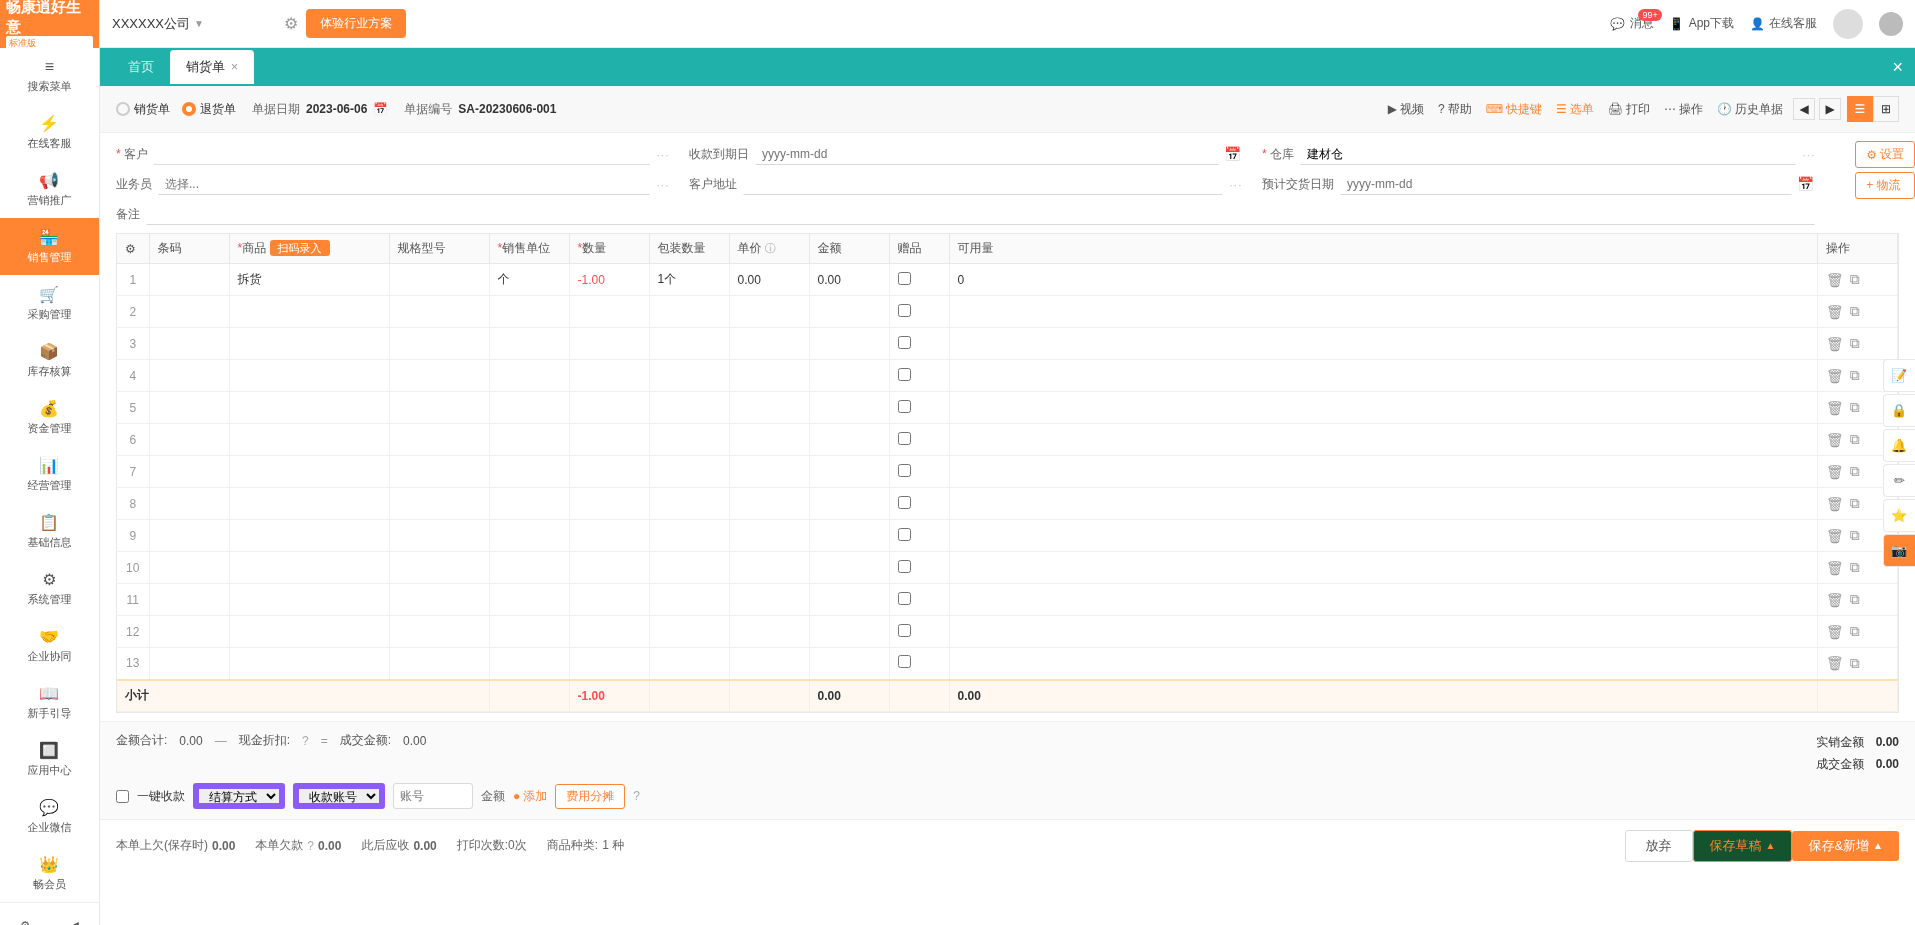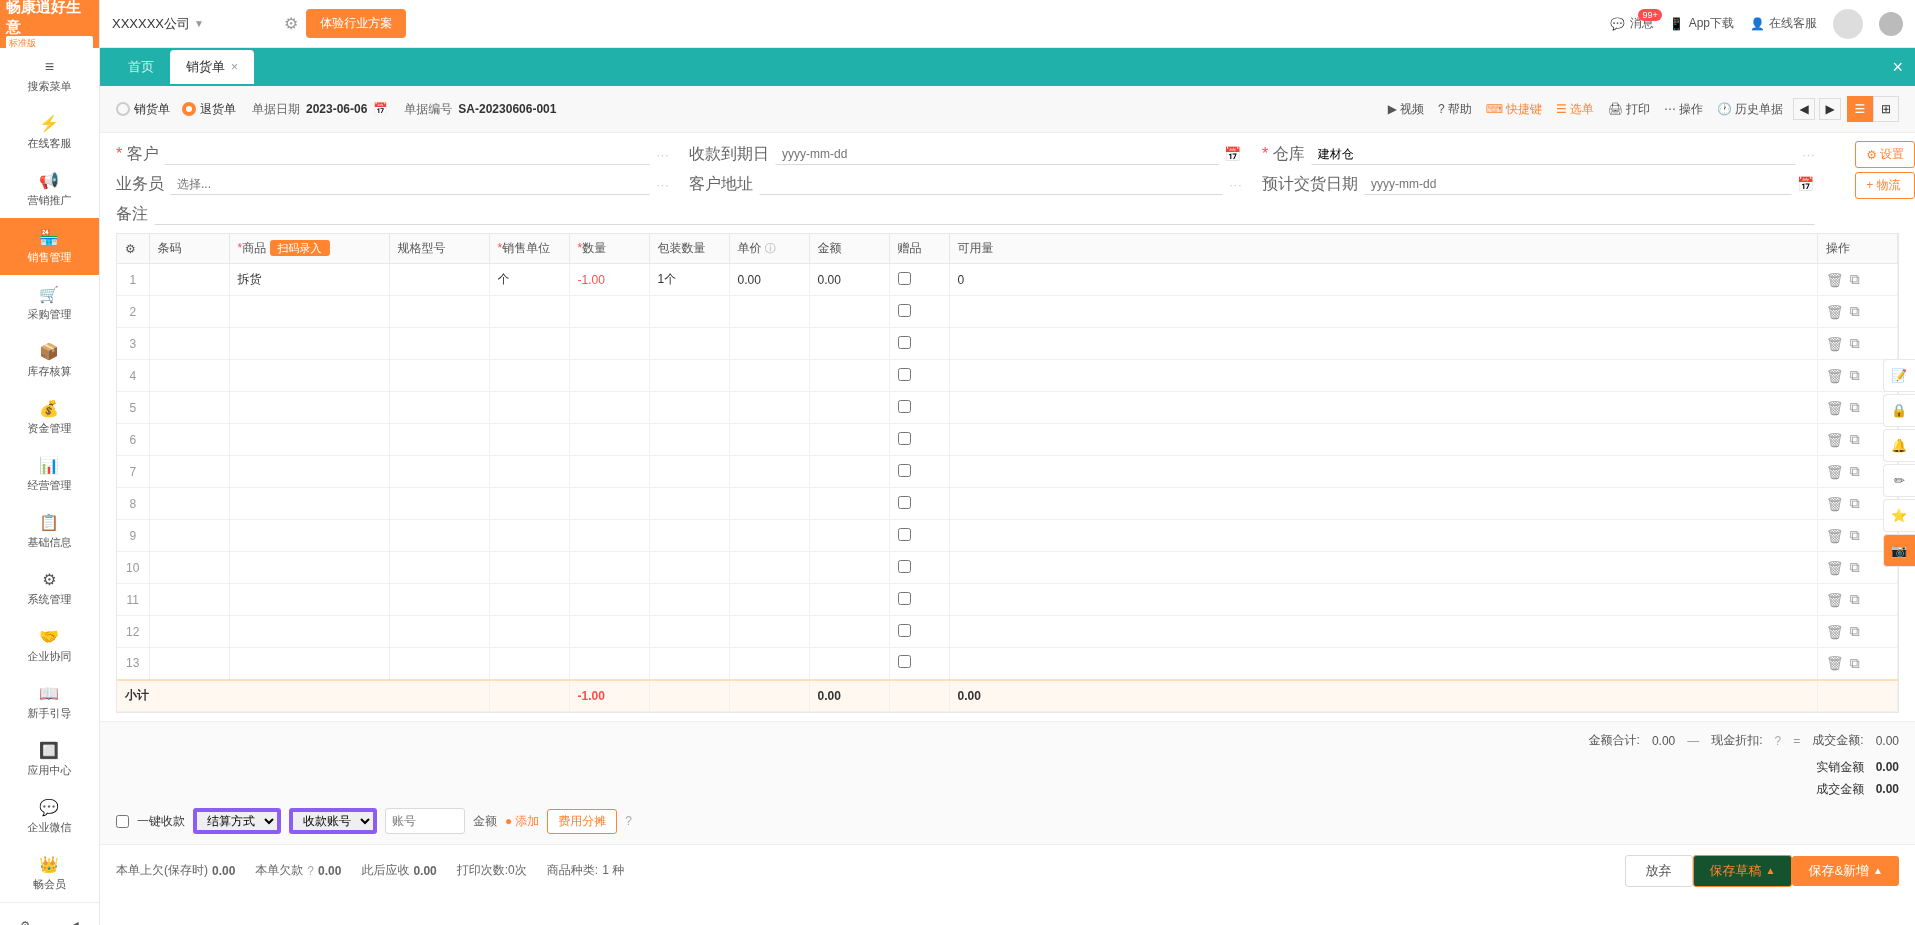--- a/index.html
+++ b/index.html
@@ -67,21 +67,21 @@
     .td-actions { display: flex; gap: 6px; align-items: center; }
     .action-icon { color: #999; cursor: pointer; font-size: 14px; }
     .subtotal-row td { background: #fff8f0; font-weight: bold; border-top: 2px solid #ffe0b2; }
 
     
     .form-footer { padding: 10px 16px; border-top: 1px solid #eee; background: #fafafa; }
     .footer-calc { display: flex; align-items: center; gap: 12px; font-size: 12px; color: #555; }
     .footer-minus { color: #999; }
     .footer-equals { color: #999; }
     .footer-payment { display: flex; align-items: center; gap: 8px; margin-top: 8px; }
-    .select-sm { border: 4px solid #8b5cf6; border-radius: 3px; padding: 0 6px; font-size: 12px; height: 26px; }
+    .select-sm { border: 6px solid #8b5cf6; border-radius: 3px; padding: 0 6px; font-size: 12px; height: 26px; }
     .input-sm { border: 1px solid #d9d9d9; border-radius: 3px; padding: 3px 6px; font-size: 12px; height: 26px; width: 80px; }
     .add-btn { color: #ff8533; cursor: pointer; display: flex; align-items: center; gap: 3px; }
     .expense-btn { border: 1px solid #ff8533; color: #ff8533; background: #fff; padding: 3px 10px; border-radius: 3px; cursor: pointer; font-size: 12px; }
     .help-icon { color: #aaa; cursor: pointer; }
 
     
     .bottom-bar { height: 52px; background: #fff; border-top: 1px solid #eee; display: flex; align-items: center; padding: 0 16px; gap: 20px; }
     .bottom-stat { display: flex; align-items: center; gap: 4px; color: #666; }
     .bottom-stat-val { font-weight: bold; }
     .bottom-right { margin-left: auto; display: flex; align-items: center; gap: 0; }
@@ -93,21 +93,21 @@
     
     .right-float { position: fixed; right: 0; top: 50%; transform: translateY(-50%); display: flex; flex-direction: column; gap: 2px; z-index: 100; }
     .rfloat-btn { width: 32px; background: #fff; border: 1px solid #e8e8e8; border-right: none; padding: 8px 4px; display: flex; align-items: center; justify-content: center; cursor: pointer; color: #666; font-size: 13px; border-radius: 4px 0 0 4px; }
     .rfloat-btn.orange { background: #ff8533; color: #fff; }
 
     .content-inner { position: relative; }
 
     .form-grid { padding: 10px 16px 0; }
     .form-row { display: flex; align-items: center; gap: 20px; margin-bottom: 8px; }
     .form-col { display: flex; align-items: center; gap: 6px; flex: 1; }
-    .f-label { color: #666; white-space: nowrap; font-size: 16px; }
+    .f-label { color: #666; white-space: nowrap; font-size: 12px; }
     .f-label.req::before { content: '* '; color: #ff4d4f; }
     .f-input { flex: 1; border: 1px solid transparent; border-bottom: 1px solid #d9d9d9; padding: 3px 6px; font-size: 12px; outline: none; background: transparent; }
     .f-dots { color: #ccc; cursor: pointer; font-size: 13px; }
     .f-cal { color: #aaa; cursor: pointer; font-size: 14px; }
 
     .header-actions { display: flex; align-items: center; gap: 6px; flex-shrink: 0; }
     .ha-btn { display: flex; align-items: center; gap: 3px; color: #555; font-size: 12px; cursor: pointer; padding: 2px 4px; }
     .ha-btn.hl { color: #ff8533; }
 
     .page-nav { display: flex; align-items: center; gap: 4px; }
@@ -654,21 +654,21 @@
               <td>0.00</td>
               <td></td>
               <td>0.00</td>
               <td></td>
             </tr>
           </tfoot>
         </table>
       </div>
 
       <div class="form-footer">
-        <div style="display:flex; align-items:flex-end; gap:8px;flex-direction:column;">
+        <div style="display:flex; align-items:flex-start; gap:0;">
           <div class="footer-calc">
             <span>金额合计:</span>
             <span>0.00</span>
             <span class="footer-minus">—</span>
             <span>现金折扣:</span>
             <span style="color:#aaa;">?</span>
             <span class="footer-equals">=</span>
             <span>成交金额:</span>
             <span>0.00</span>
           </div>

